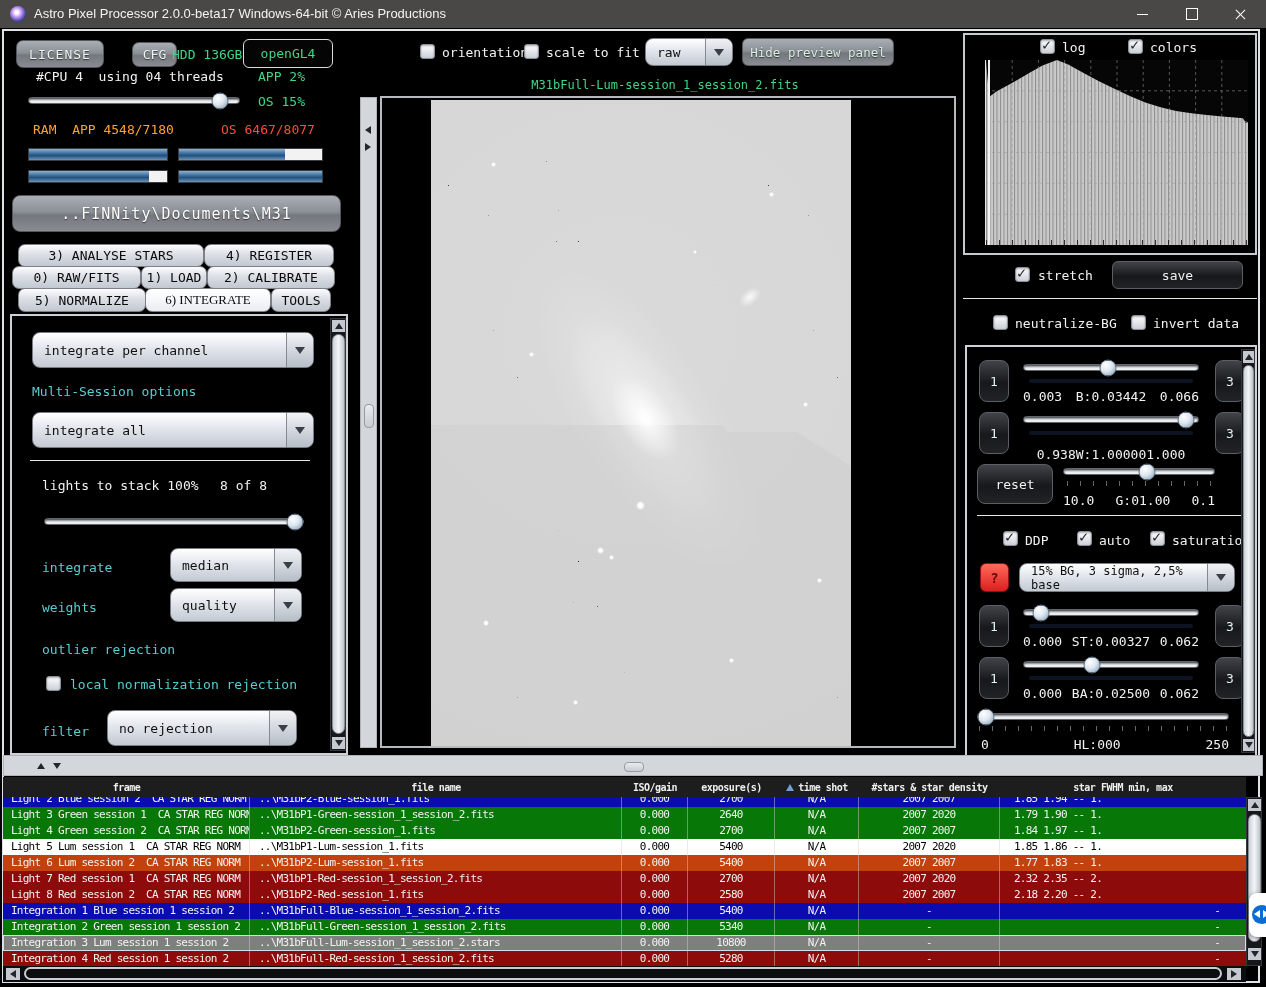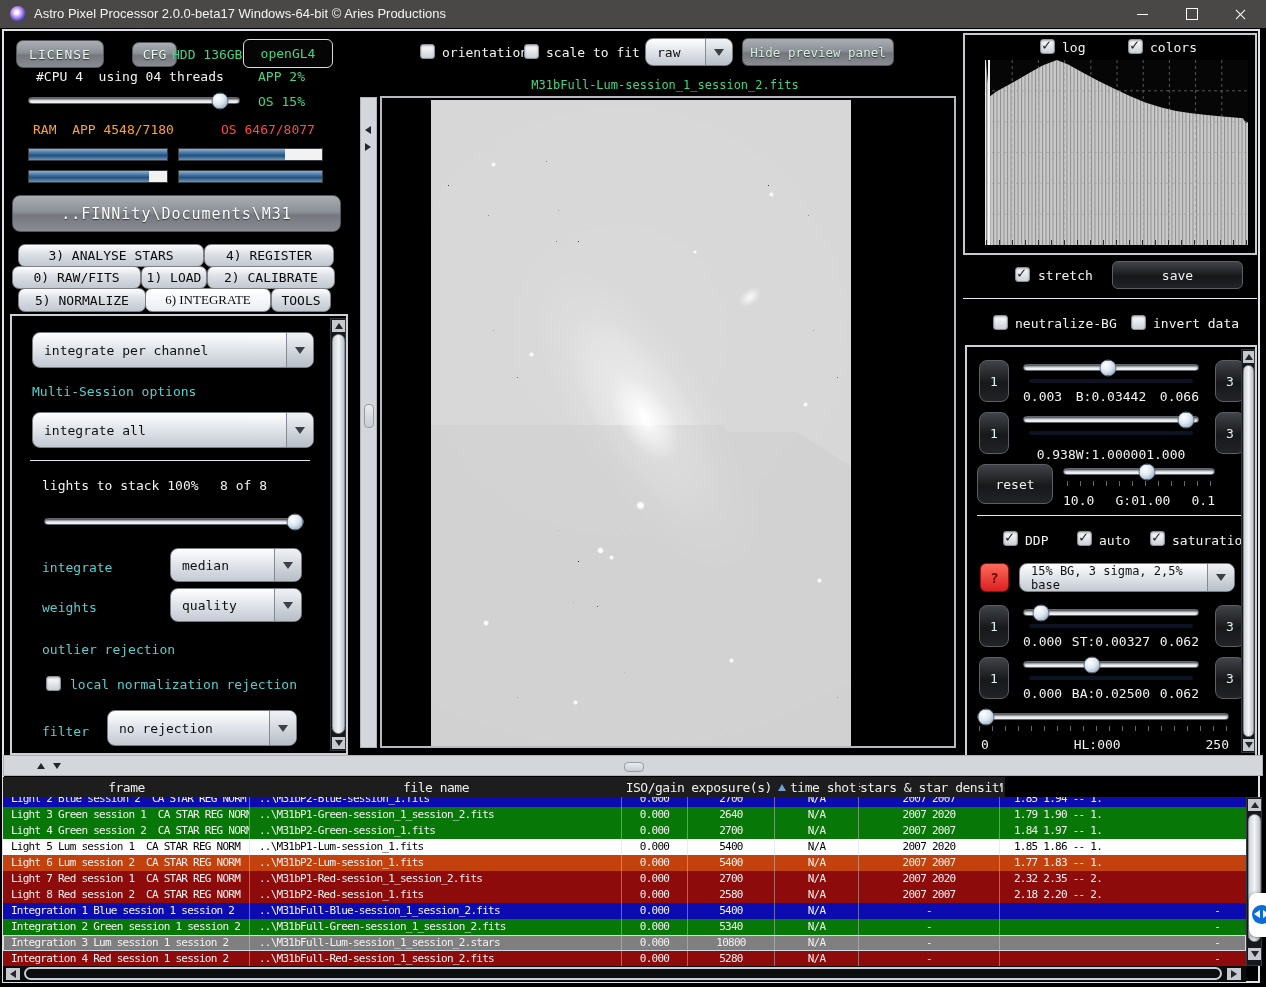--- a/index.html
+++ b/index.html
@@ -71,22 +71,22 @@
        clip-path:polygon(0 325px,292px 325px,297px 332px,366px 332px,420px 366px,420px 646px,0 646px);}
   .gal{position:absolute;transform:translate(-50%,-50%) rotate(-33deg);border-radius:50%;}
   .g1{left:214px;top:318px;width:190px;height:470px;background:radial-gradient(closest-side,rgba(205,205,205,.32),rgba(170,170,170,.16) 55%,transparent 75%);}
   .g2{left:214px;top:318px;width:120px;height:300px;background:radial-gradient(closest-side,rgba(228,228,228,.5),rgba(200,200,200,.22) 60%,transparent 80%);}
   .g3{left:214px;top:318px;width:66px;height:120px;background:radial-gradient(closest-side,rgba(255,255,255,.95),rgba(240,240,240,.45) 45%,transparent 80%);}
   .g4{left:214px;top:318px;width:16px;height:24px;background:radial-gradient(closest-side,#fff,rgba(255,255,255,0));}
   .m110{position:absolute;left:319px;top:197px;width:30px;height:18px;border-radius:50%;transform:translate(-50%,-50%) rotate(-40deg);
         background:radial-gradient(closest-side,rgba(250,250,250,.9),rgba(220,220,220,.35) 55%,transparent 85%);}
   .star{position:absolute;border-radius:50%;background:radial-gradient(circle,#fff 0 30%,rgba(255,255,255,.35) 60%,transparent 75%);}
   
-  .thead{position:absolute;left:3px;top:777px;width:1002px;height:20px;background:#1d1d1d;display:grid;
-         grid-template-columns:247px 372px 66px 87px 84px 141px 1fr;color:#eee;font-size:13px;letter-spacing:-0.5px;}
+  .thead{position:absolute;left:3px;top:777px;width:1243px;height:20px;background:#1d1d1d;display:grid;
+         grid-template-columns:247px 372px 66px 87px 84px 141px 1fr;color:#eee;font-size:10px;letter-spacing:-0.5px;font-weight:bold;}
   .thead>div{display:flex;align-items:center;justify-content:center;gap:4px;white-space:nowrap;overflow:hidden;}
   .tbody{position:absolute;left:3px;top:797px;width:1243px;height:169px;overflow:hidden;background:#000;}
   .trow{height:16px;display:grid;grid-template-columns:247px 372px 66px 87px 84px 141px 1fr;color:#f2f2f2;font-size:11px;letter-spacing:-0.75px;}
   .trow.clip{margin-top:-6px;}
   .tc{line-height:16px;white-space:pre;overflow:hidden;border-right:1px solid rgba(210,210,210,.45);box-sizing:border-box;}
   .tc:last-child{border-right:none;}
   .tc-frame{padding-left:8px;} .tc-file{padding-left:9px;}
   .tc-iso,.tc-exposure,.tc-time,.tc-stars{text-align:center;}
   .tc-fwhm{padding-left:14px;padding-right:26px;}
   .c-blue{background:#0b0baf;} .c-green{background:#077807;} .c-red{background:#8e0b0b;}

